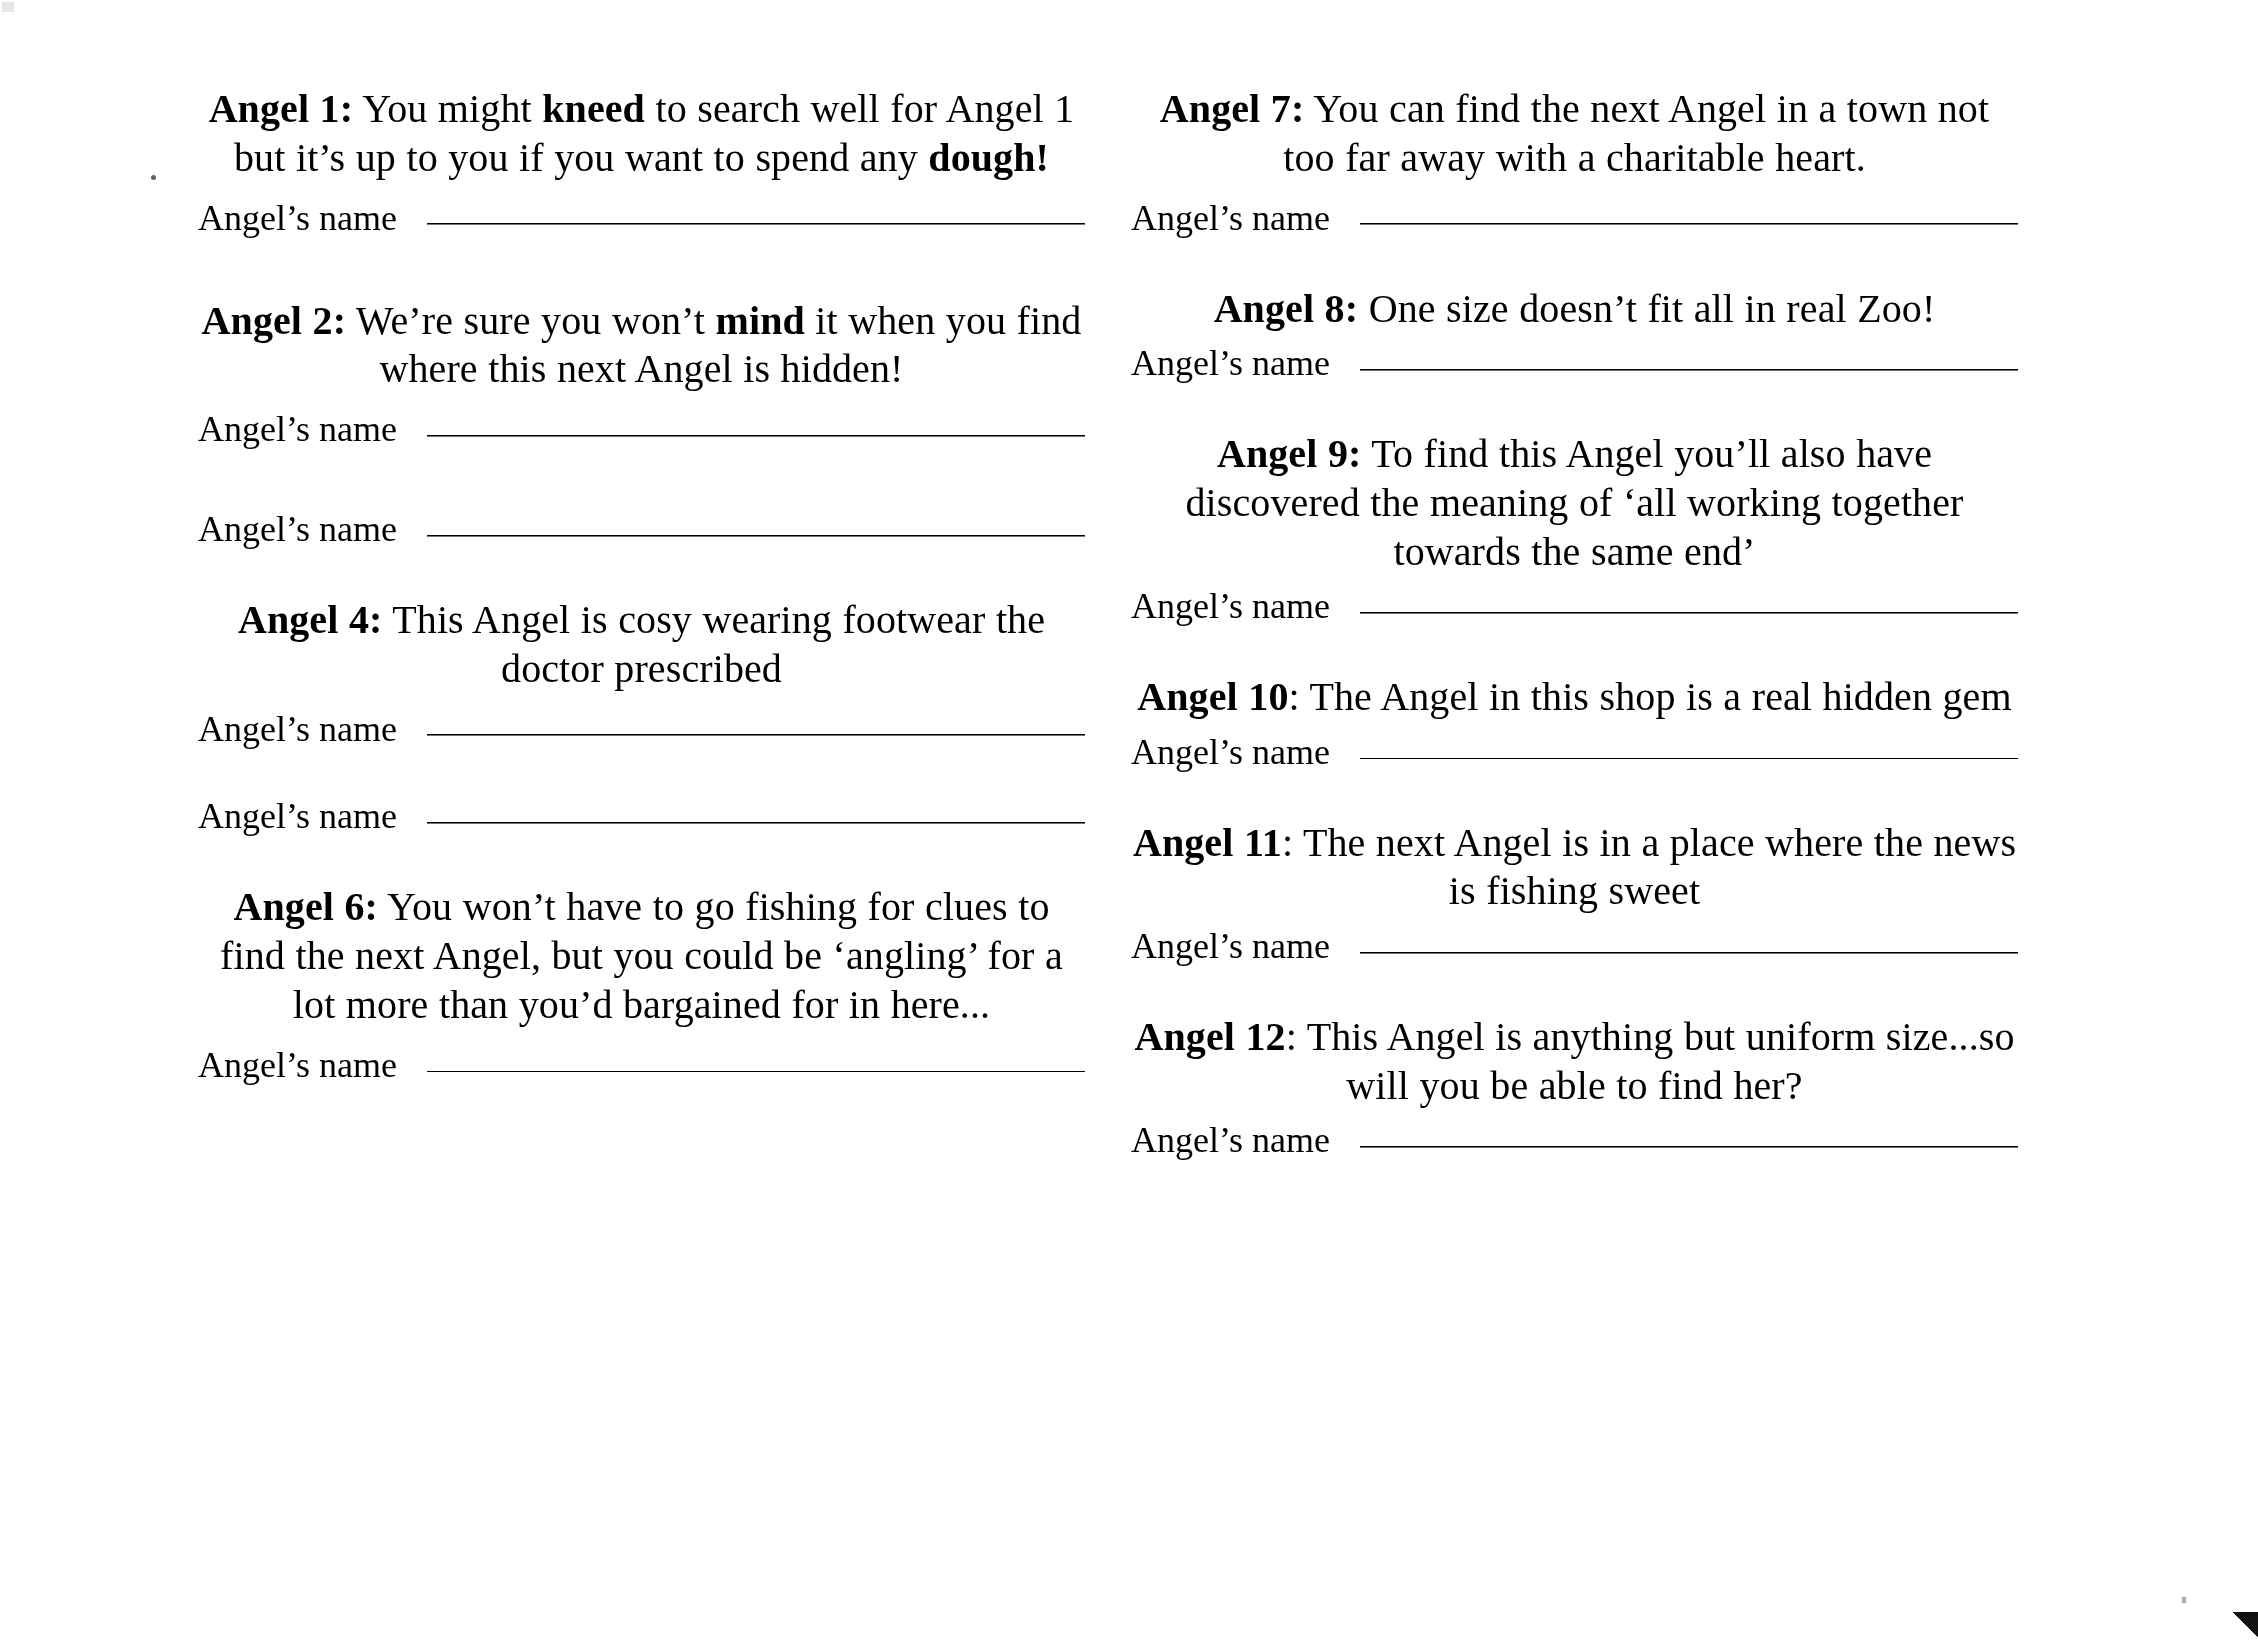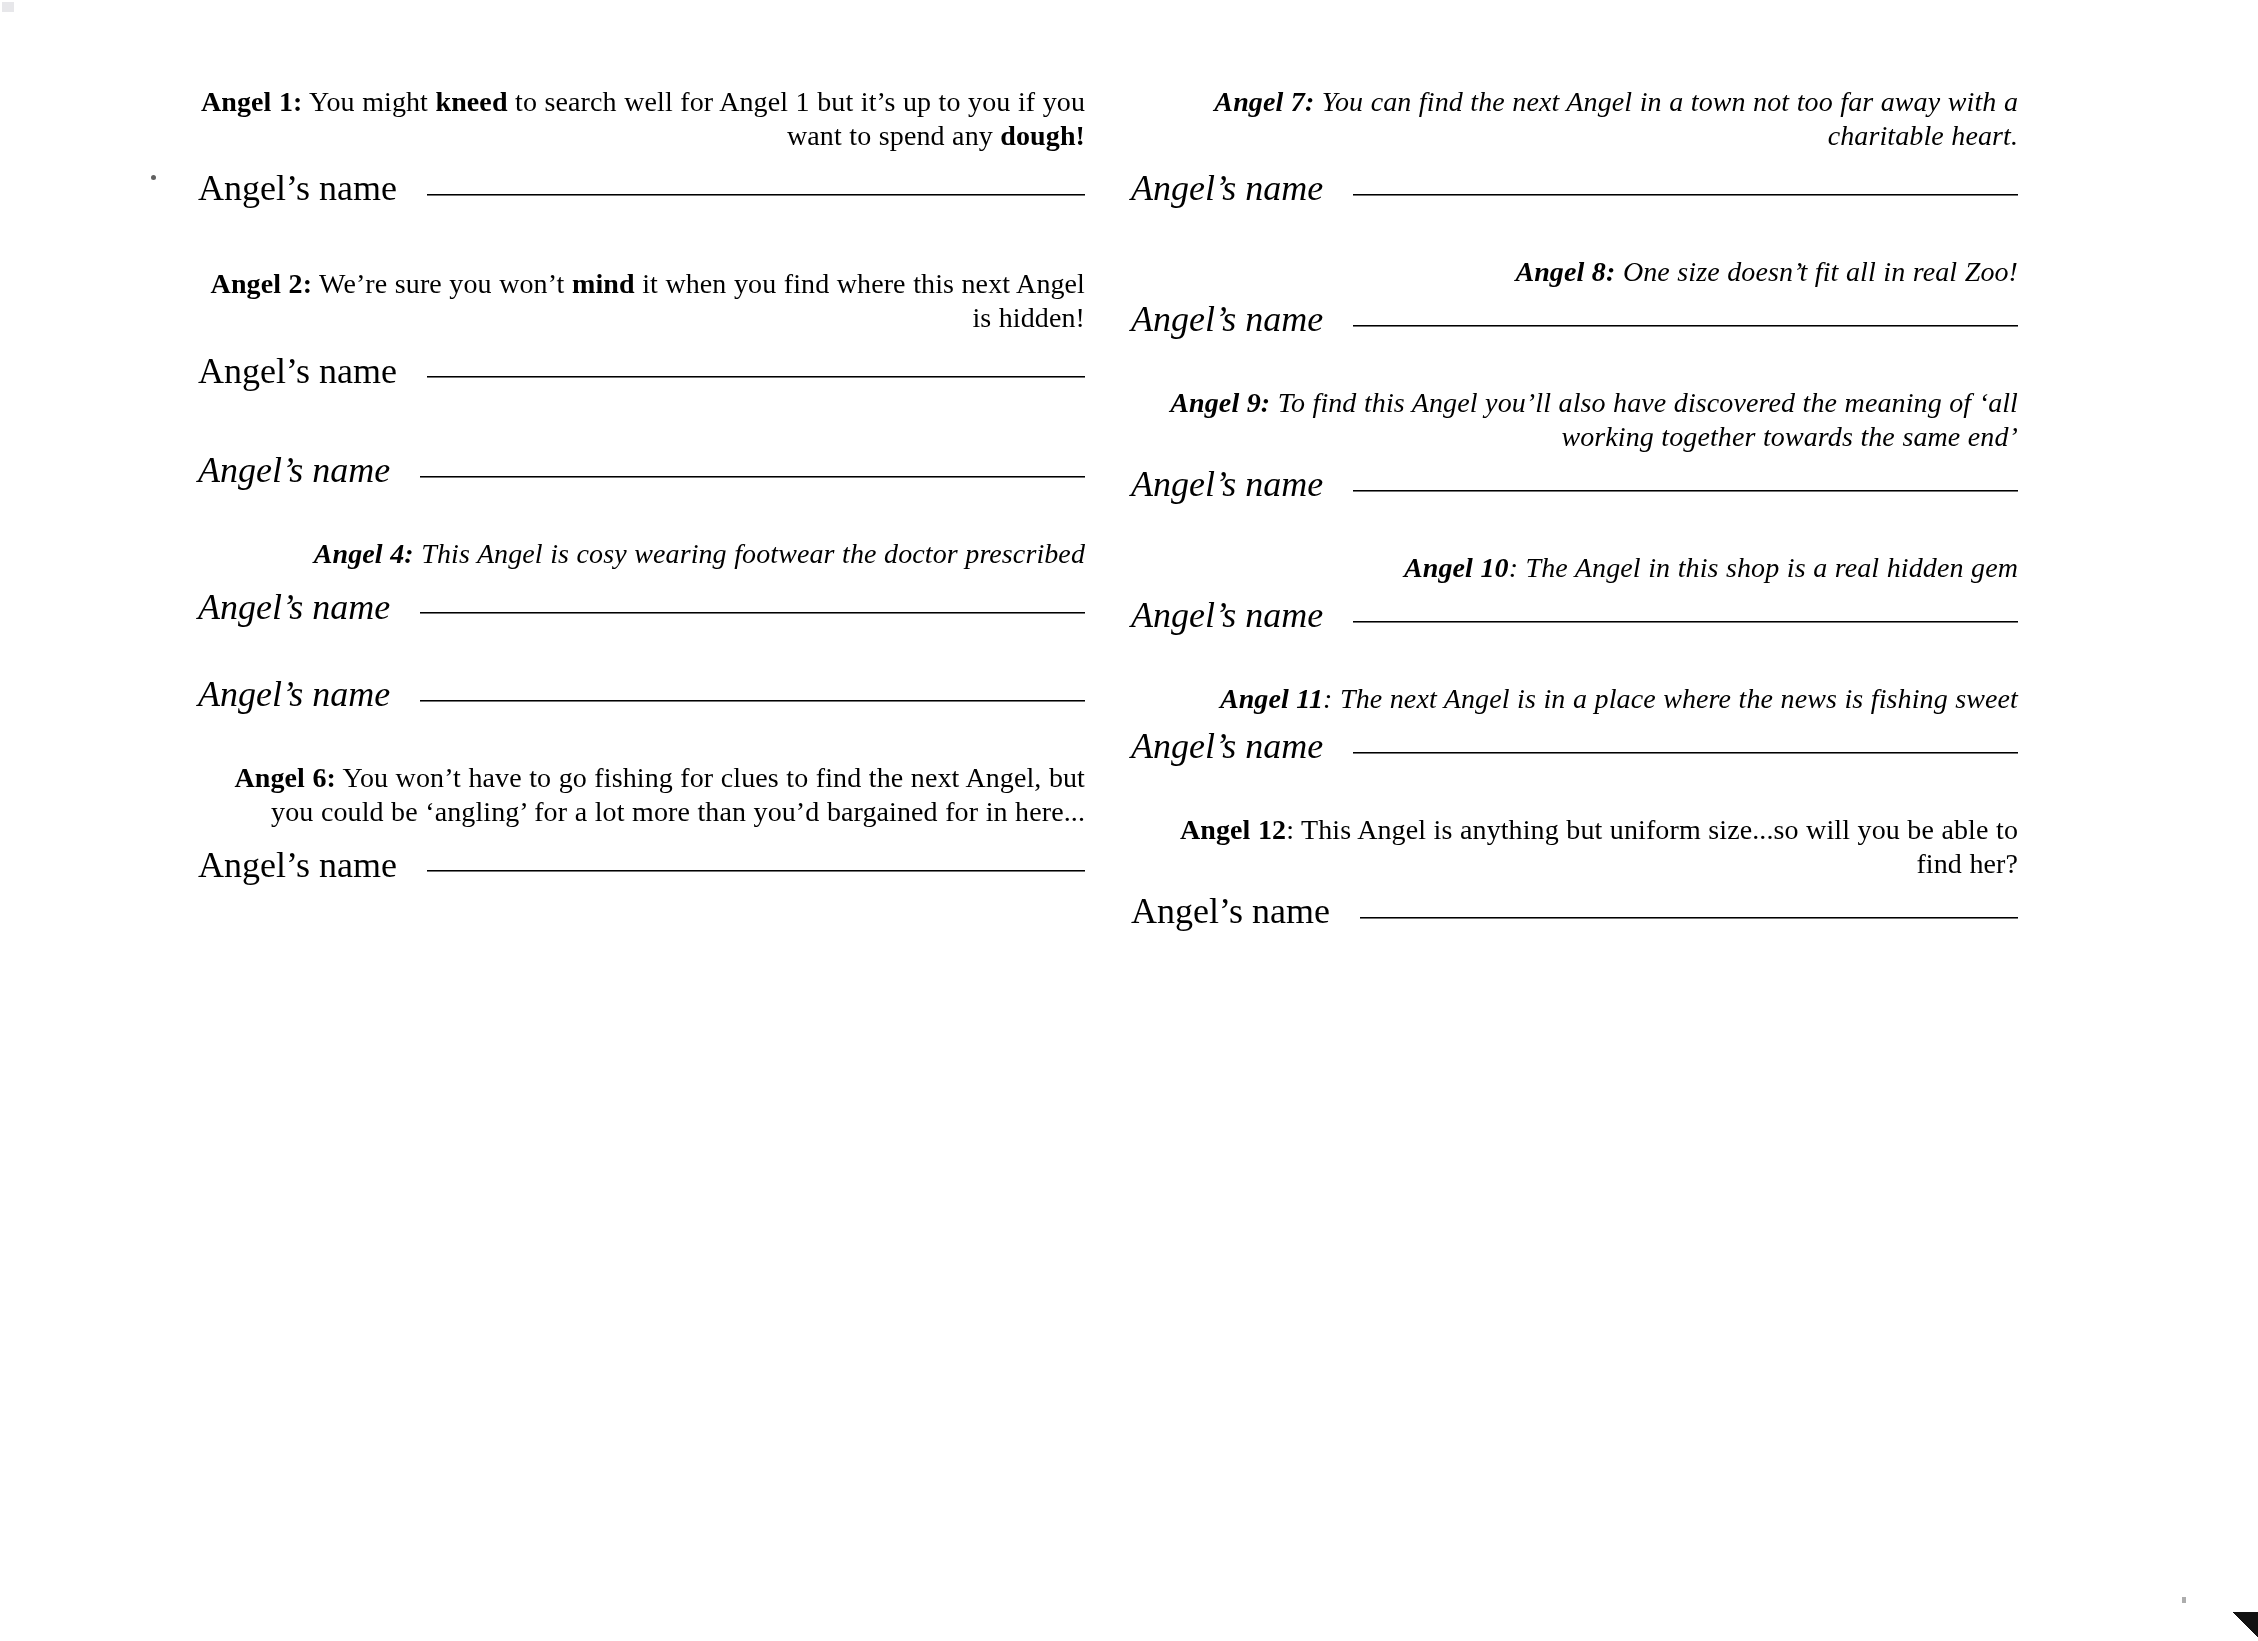--- a/index.html
+++ b/index.html
@@ -77,26 +77,26 @@
   .col {
     width: 887px;
     flex: 0 0 887px;
   }
 
   .clue-block {
     margin-bottom: 26.5px;
   }
 
   .clue-text {
-    font-size: 28px;
+    font-size: 40px;
     line-height: 1.22;
     letter-spacing: 0.1px;
     word-spacing: 0.4px;
     margin: 0 0 14px 0;
-    text-align: right;
+    text-align: center;
   }
 
   .clue-label {
     font-weight: bold;
   }
 
   .answer-row {
     display: flex;
     align-items: baseline;
     margin: 0;
@@ -124,21 +124,21 @@
     position: absolute;
     left: 0;
     right: 0;
     top: 0.9px;
     height: 0.9px;
     background: rgba(0,0,0,0.55);
   }
 
   
   .gap-lg  { margin-bottom: 56px; }
-  .gap-md  { margin-bottom: 44px; font-style: italic; }
+  .gap-md  { margin-bottom: 44px; }
   .gap-sm  { margin-bottom: 32px; }
 
   .tight .clue-text { margin-bottom: 8.8px; }
 </style>
 </head>
 <body>
 
 <div class="page">
 
   <div class="scan-speck-topleft"></div>

